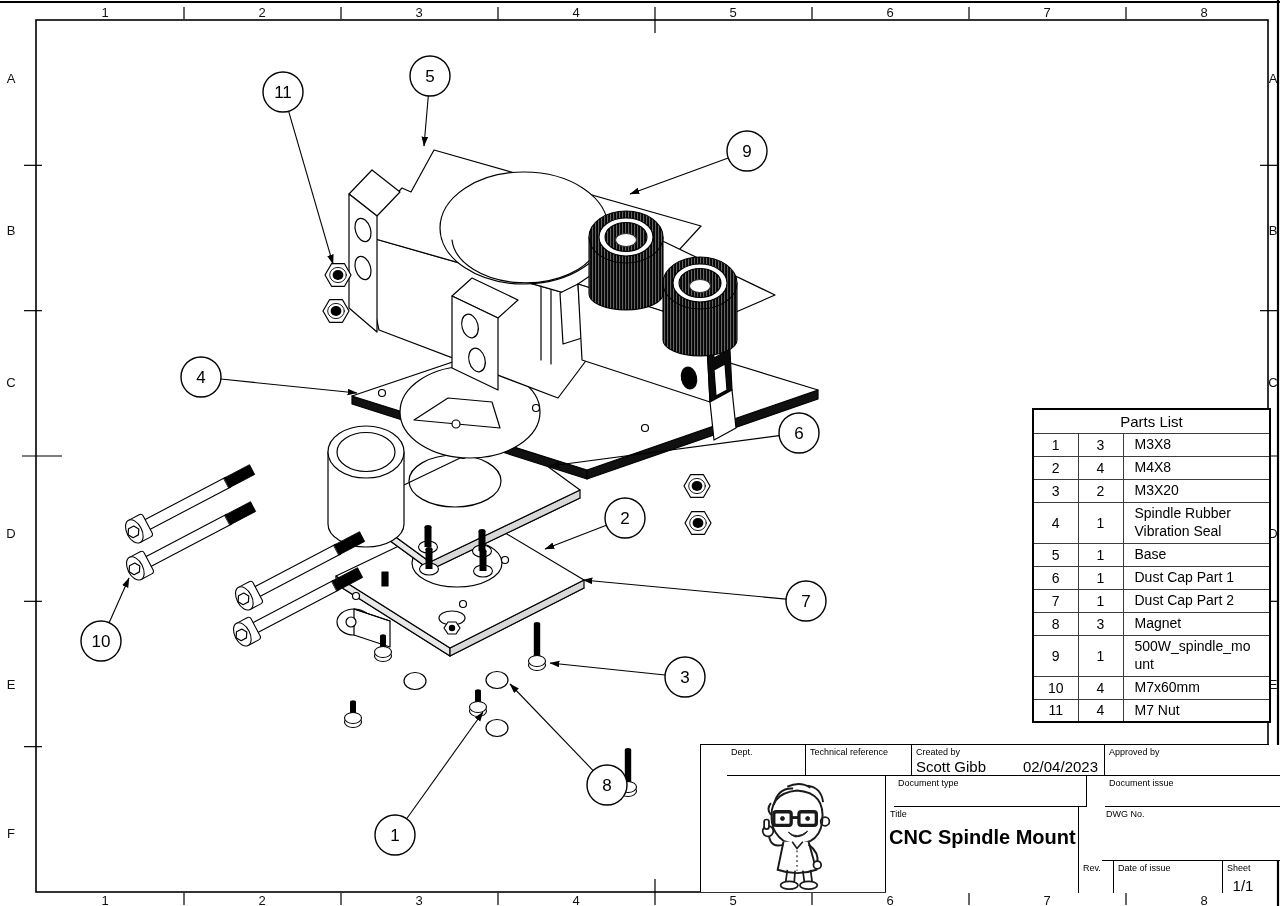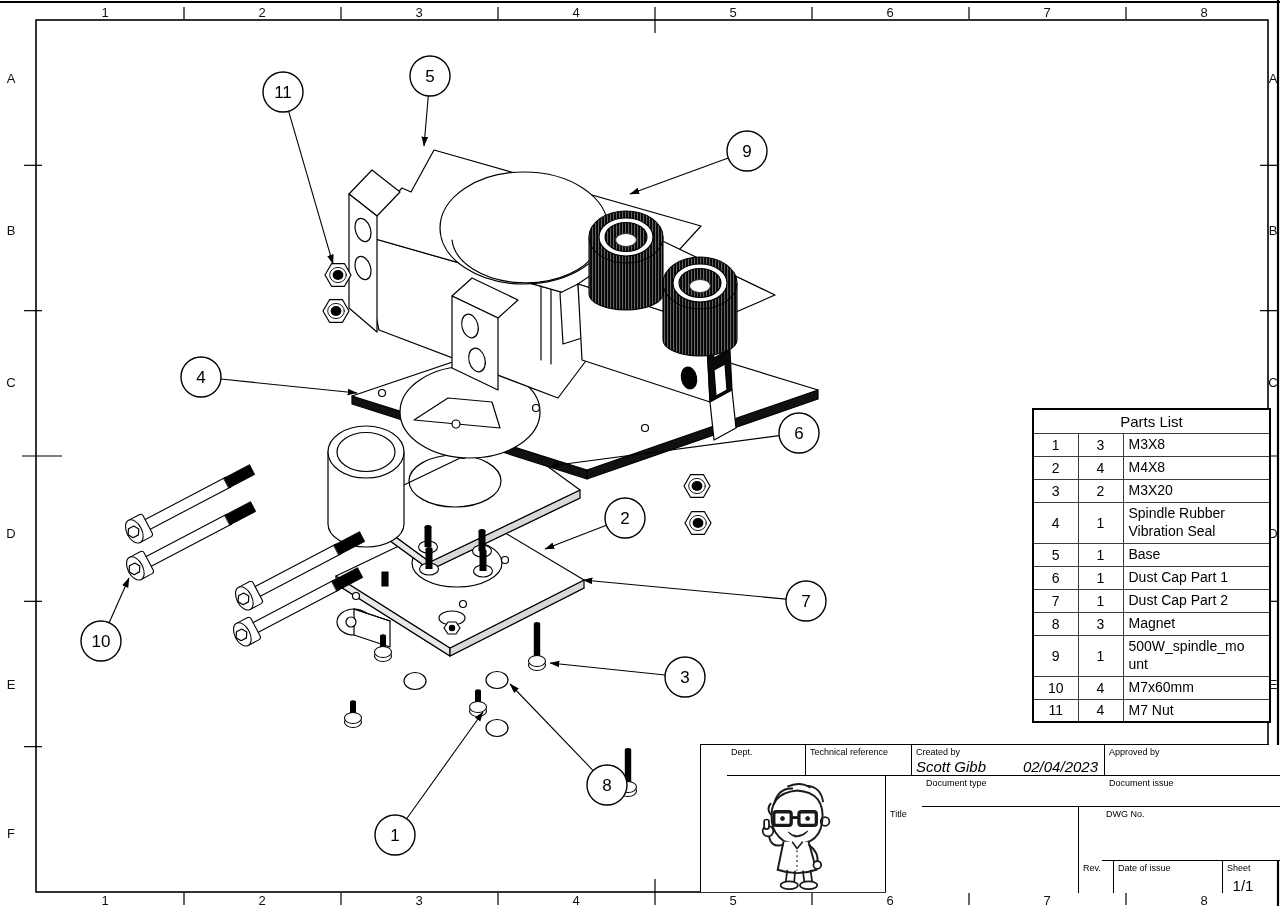--- a/index.html
+++ b/index.html
@@ -11,33 +11,33 @@
   #dwg { position:absolute; left:0; top:0; }
 
   
   #plist {
     position:absolute; left:1032px; top:408px; width:237px;
     border-collapse:collapse; table-layout:fixed; background:#fff;
     font-size:14px; border:2px solid #000;
   }
   #plist td { border:1px solid #3c3c3c; padding:0 3px; overflow:hidden; vertical-align:middle; }
   #plist td.c { text-align:center; }
-  #plist td.pn { white-space:pre-line; line-height:1.25; padding-left:5px; }
+  #plist td.pn { white-space:pre-line; line-height:1.25; padding-left:11px; }
   #plist tr.rsingle { height:23px; }
   #plist tr.rtall  { height:41px; }
   #plist tr.rtitle { height:24px; font-size:15px;padding-left:40px; }
   #plist tr.rtitle td { text-align:center; }
 
   
   #tblock { position:absolute; left:700px; top:744px; width:569px; height:148px;
             border:1px solid #000; background:#fff; }
   .tbc { position:absolute; background:#fff; }
   .bR { border-right:1px solid #000; } .bB { border-bottom:1px solid #000;margin-left:26px; }
   .lbl { display:block; font-size:9px; line-height:11px; padding:2px 0 0 4px; }
-  .val15 { font-size:15px; line-height:17px; padding-left:4px;font-style:italic; }
+  .val15 { font-size:15px; line-height:17px; padding-left:4px; }
   .created-row { display:flex; justify-content:space-between; align-items:flex-end; padding:0 6px 1px 4px; }
   .title-val { font-size:20px; font-weight:bold; padding:6px 0 0 3px; letter-spacing:0px; }
   .sheet-val { font-size:15px; text-align:center; padding-right:6px; margin-top:3px; }
 </style>
 </head>
 <body>
 
 <div id="sheet">
 
   <svg id="dwg" width="1280" height="906" viewBox="0 0 1280 906" font-family="Liberation Sans, sans-serif">
@@ -444,29 +444,30 @@
         <circle cx="30" cy="57" r="5.5" fill="#fff" stroke-width="1.8"></circle>
         <rect x="26" y="45" width="5" height="10" rx="2.4" fill="#fff" stroke-width="1.8"></rect>
         <path d="M72 71 Q83 79 81 90" stroke-width="2"></path>
         <circle cx="81" cy="92" r="4" fill="#fff" stroke-width="1.8"></circle>
         <path d="M50 97 L48 112 M58 98 L57 112 M66 98 L68 112 M74 97 L76 112" stroke-width="1.8"></path>
         <ellipse cx="52" cy="113" rx="9" ry="4" fill="#fff" stroke-width="1.8"></ellipse>
         <ellipse cx="72" cy="113" rx="9" ry="4" fill="#fff" stroke-width="1.8"></ellipse>
       </svg>
     </div>
 
-    <div class="tbc bR bB" style="left:195px;top:31px;width:193px;height:31px">
+    <div class="tbc bR bB" style="left:167px;top:31px;width:193px;height:31px">
       <span class="lbl">Document type</span>
     </div>
     <div class="tbc bB" style="left:378px;top:31px;width:190px;height:31px">
       <span class="lbl">Document issue</span>
     </div>
 
     <div class="tbc bR" style="left:185px;top:62px;width:193px;height:86px">
       <span class="lbl">Title</span>
+      <div class="title-val">CNC Spindle Mount</div>
     </div>
     <div class="tbc bB" style="left:375px;top:62px;width:190px;height:54px">
       <span class="lbl">DWG No.</span>
     </div>
 
     <div class="tbc bR" style="left:378px;top:116px;width:35px;height:32px">
       <span class="lbl">Rev.</span>
     </div>
     <div class="tbc bR" style="left:413px;top:116px;width:109px;height:32px">
       <span class="lbl">Date of issue</span>

